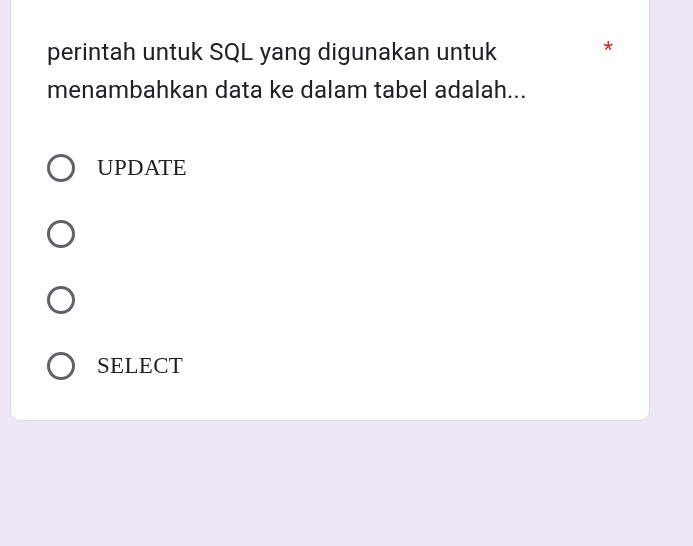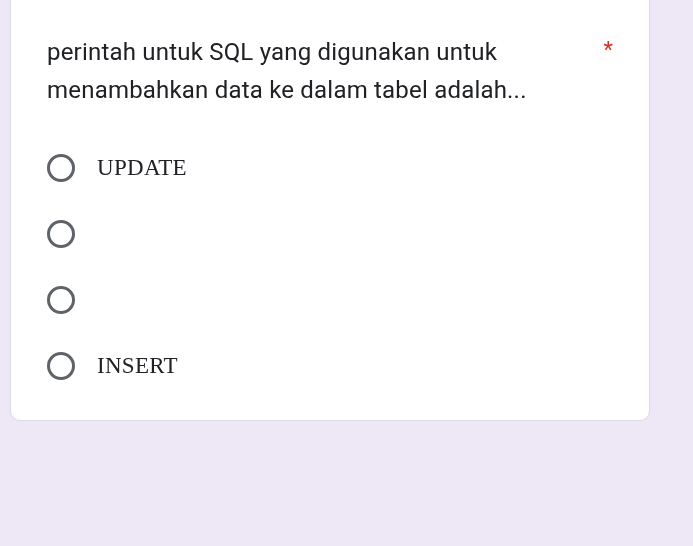--- a/index.html
+++ b/index.html
@@ -99,16 +99,16 @@
       <span class="option-label">UPDATE</span>
     </div>
     <div class="option">
       <span class="radio"></span>
     </div>
     <div class="option">
       <span class="radio"></span>
     </div>
     <div class="option">
       <span class="radio"></span>
-      <span class="option-label">INSERT</span>
+      <span class="option-label">SELECT</span>
     </div>
   </div>
 </div>
 
 </body></html>

